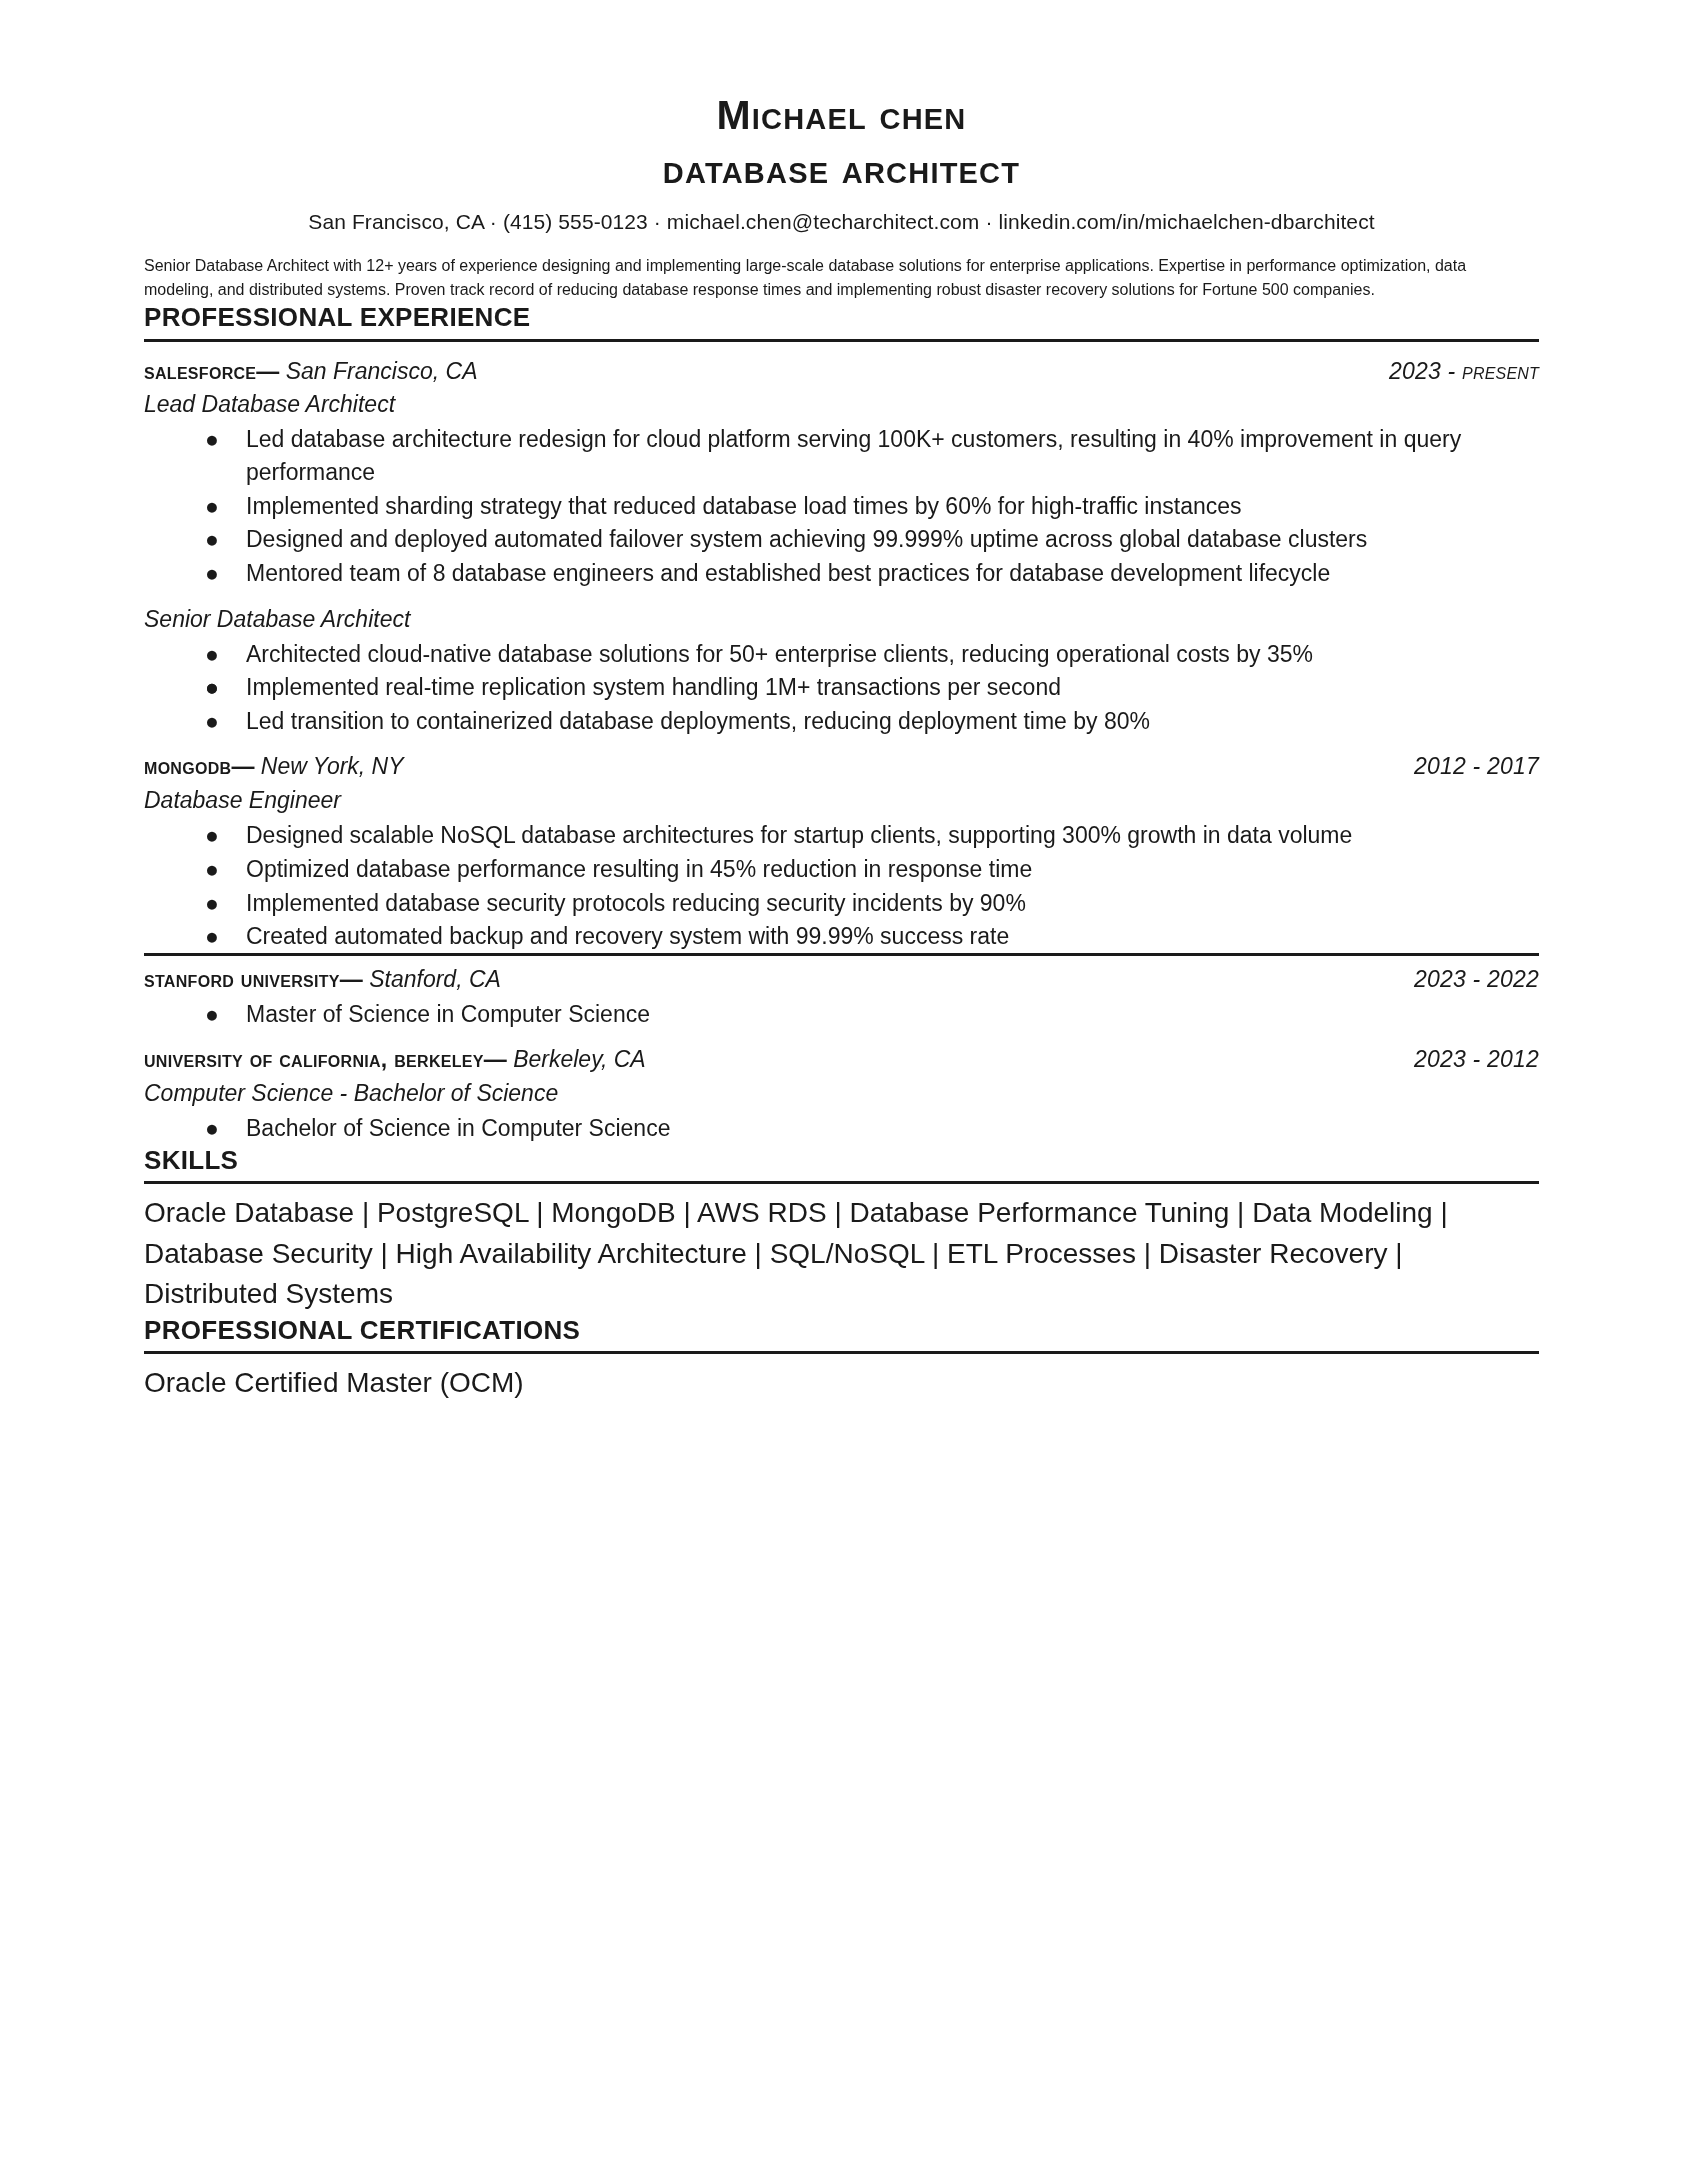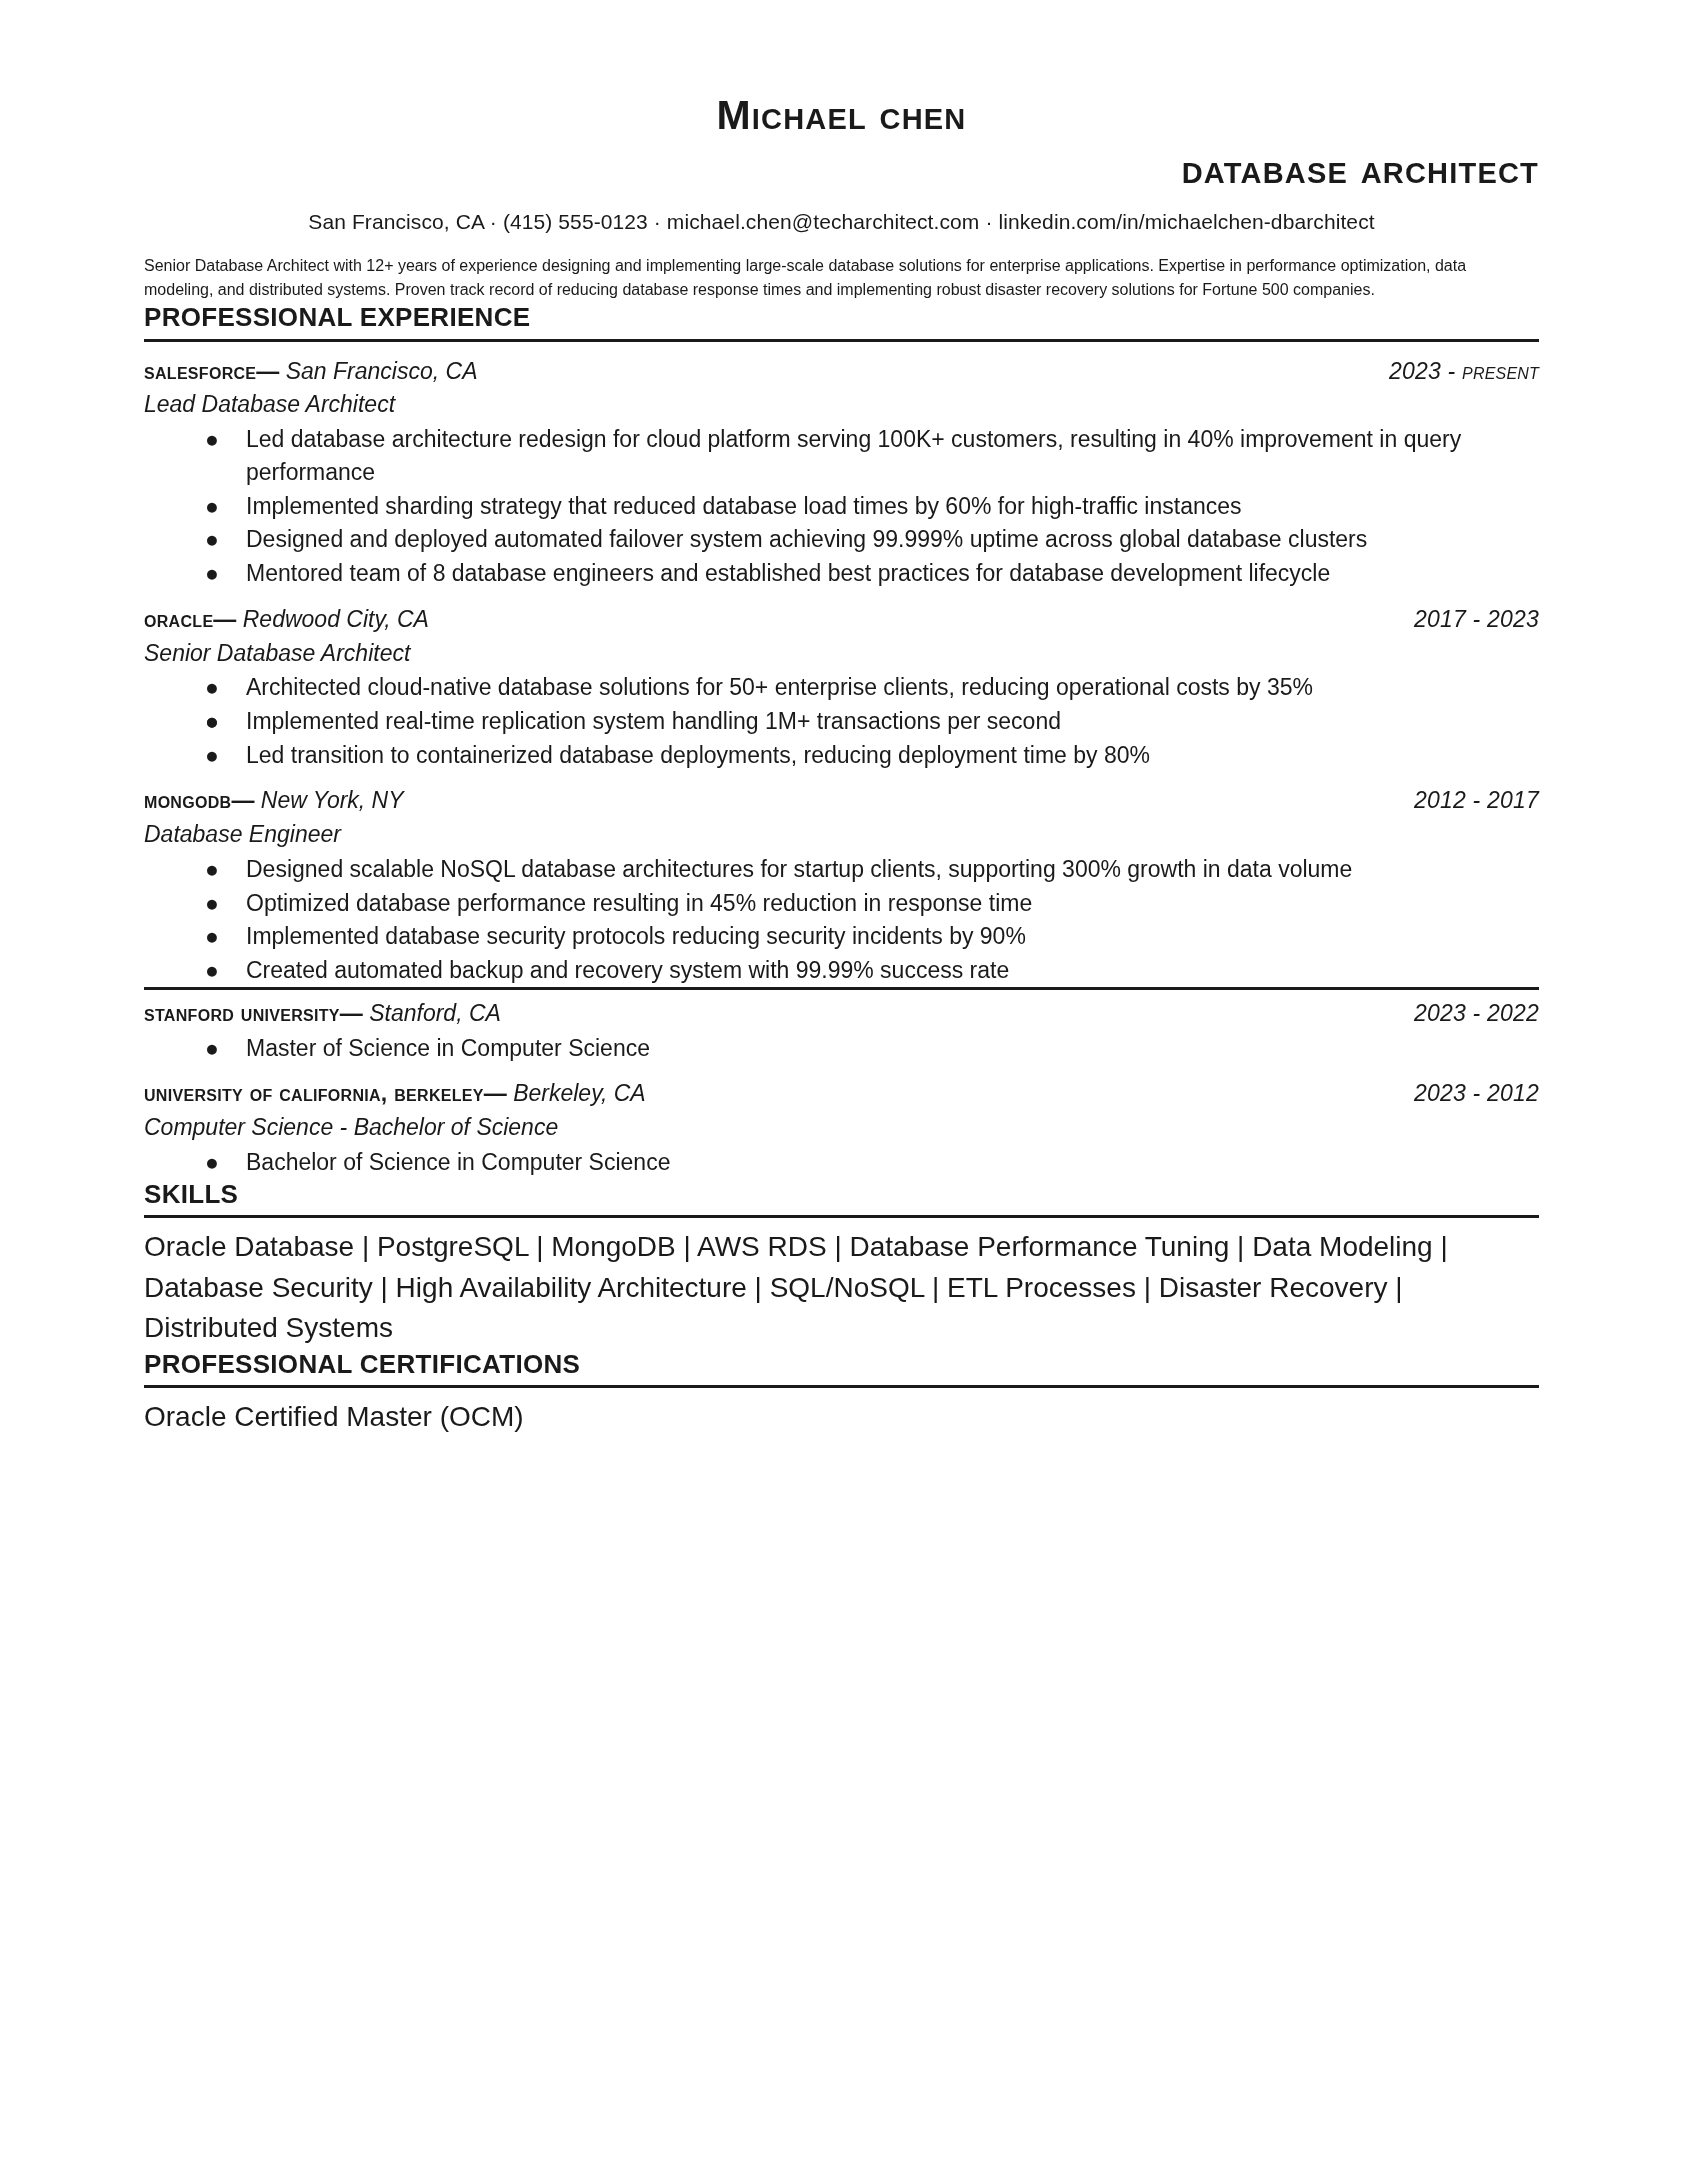--- a/index.html
+++ b/index.html
@@ -42,21 +42,20 @@
   }
   .cand-name::first-letter { text-transform: uppercase; }
   .cand-title {
     font-size: 41px;
     font-weight: 700;
     letter-spacing: 1.2px;
     font-variant: small-caps;
     text-transform: lowercase;
     line-height: 1.18;
     margin: 6px 0 0 0;
-    text-align: right;
   }
   .contact-line {
     font-size: 21px;
     font-weight: 400;
     margin-top: 16px;
     letter-spacing: 0.1px;
     color: #1a1a1a;
   }
 
   
@@ -189,26 +188,20 @@
         <div class="entry-role">Lead Database Architect</div>
         <ul class="bullets">
           <li><span class="dot">●</span><span>Led database architecture redesign for cloud platform serving 100K+ customers, resulting in 40% improvement in query performance</span></li>
           <li><span class="dot">●</span><span>Implemented sharding strategy that reduced database load times by 60% for high-traffic instances</span></li>
           <li><span class="dot">●</span><span>Designed and deployed automated failover system achieving 99.999% uptime across global database clusters</span></li>
           <li><span class="dot">●</span><span>Mentored team of 8 database engineers and established best practices for database development lifecycle</span></li>
         </ul>
       </div>
 
       <div class="entry">
-        <div class="entry-head">
-          <div class="entry-org">
-            <span class="org-name">Oracle</span><span class="org-dash">—</span> <span class="org-loc">Redwood City, CA</span>
-          </div>
-          <div class="entry-dates">2017 - 2023</div>
-        </div>
         <div class="entry-role">Senior Database Architect</div>
         <ul class="bullets">
           <li><span class="dot">●</span><span>Architected cloud-native database solutions for 50+ enterprise clients, reducing operational costs by 35%</span></li>
           <li><span class="dot">●</span></li>
           <li><span class="dot">●</span><span>Implemented real-time replication system handling 1M+ transactions per second</span></li>
           <li><span class="dot">●</span><span>Led transition to containerized database deployments, reducing deployment time by 80%</span></li>
         </ul>
       </div>
 
       <div class="entry">

